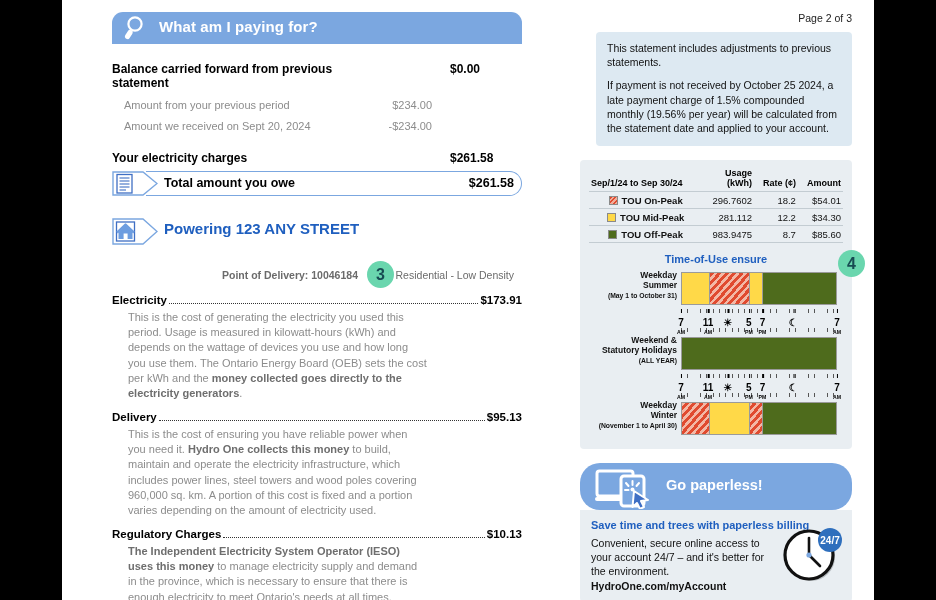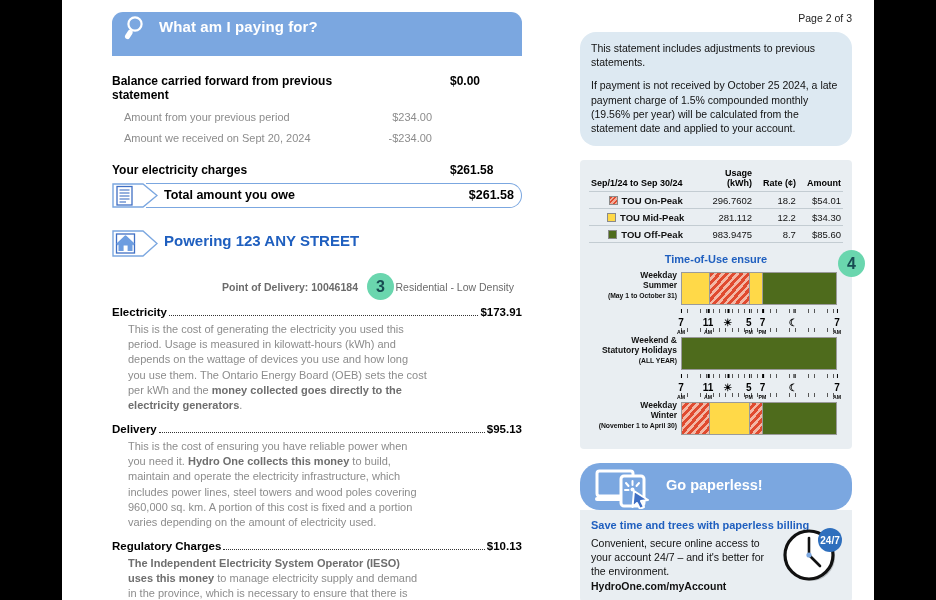--- a/index.html
+++ b/index.html
@@ -19,21 +19,21 @@
   
   #left-col {
     position: absolute;
     left: 50px; top: 12px;
     width: 410px;
   }
 
   .blue-header {
     background: #7ba7e0;
     border-radius: 11px 11px 0 0;
-    height: 44px;
+    height: 32px;
     position: relative;
   }
   .blue-header .hdr-title {
     position: absolute;
     left: 47px; top: 6px;
     color: #fff;
     font-size: 15px;
     font-weight: bold;
     letter-spacing: .1px;
   }
@@ -159,25 +159,26 @@
     width: 272px;
   }
   #page-num {
     text-align: right;
     font-size: 10.5px;
     color: #222;
     margin-bottom: 8px;
   }
   .note-box {
     background: #dde9f2;
-    border-radius: 16px;
+    border-radius: 4px;
     padding: 9px 11px 11px 11px;
     font-size: 10.5px;
     line-height: 1.35;
     color: #111;
+    margin-left: 16px;
   }
   .note-box p + p { margin-top: 9px; }
 
   .tou-box {
     margin-top: 14px;
     background: #e9eef2;
     border-radius: 4px;
     padding: 8px 9px 10px 9px;
     position: relative;
   }

